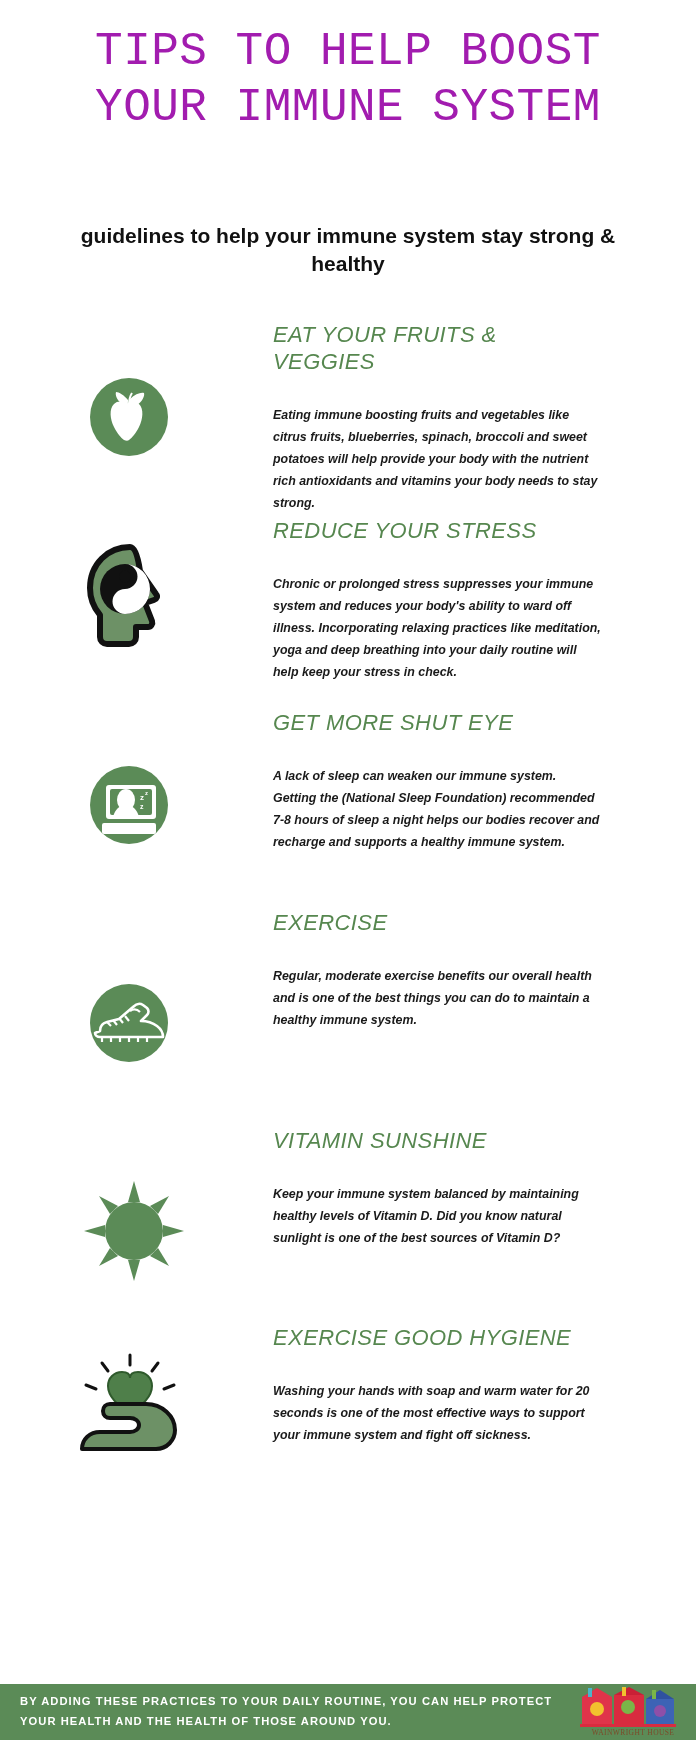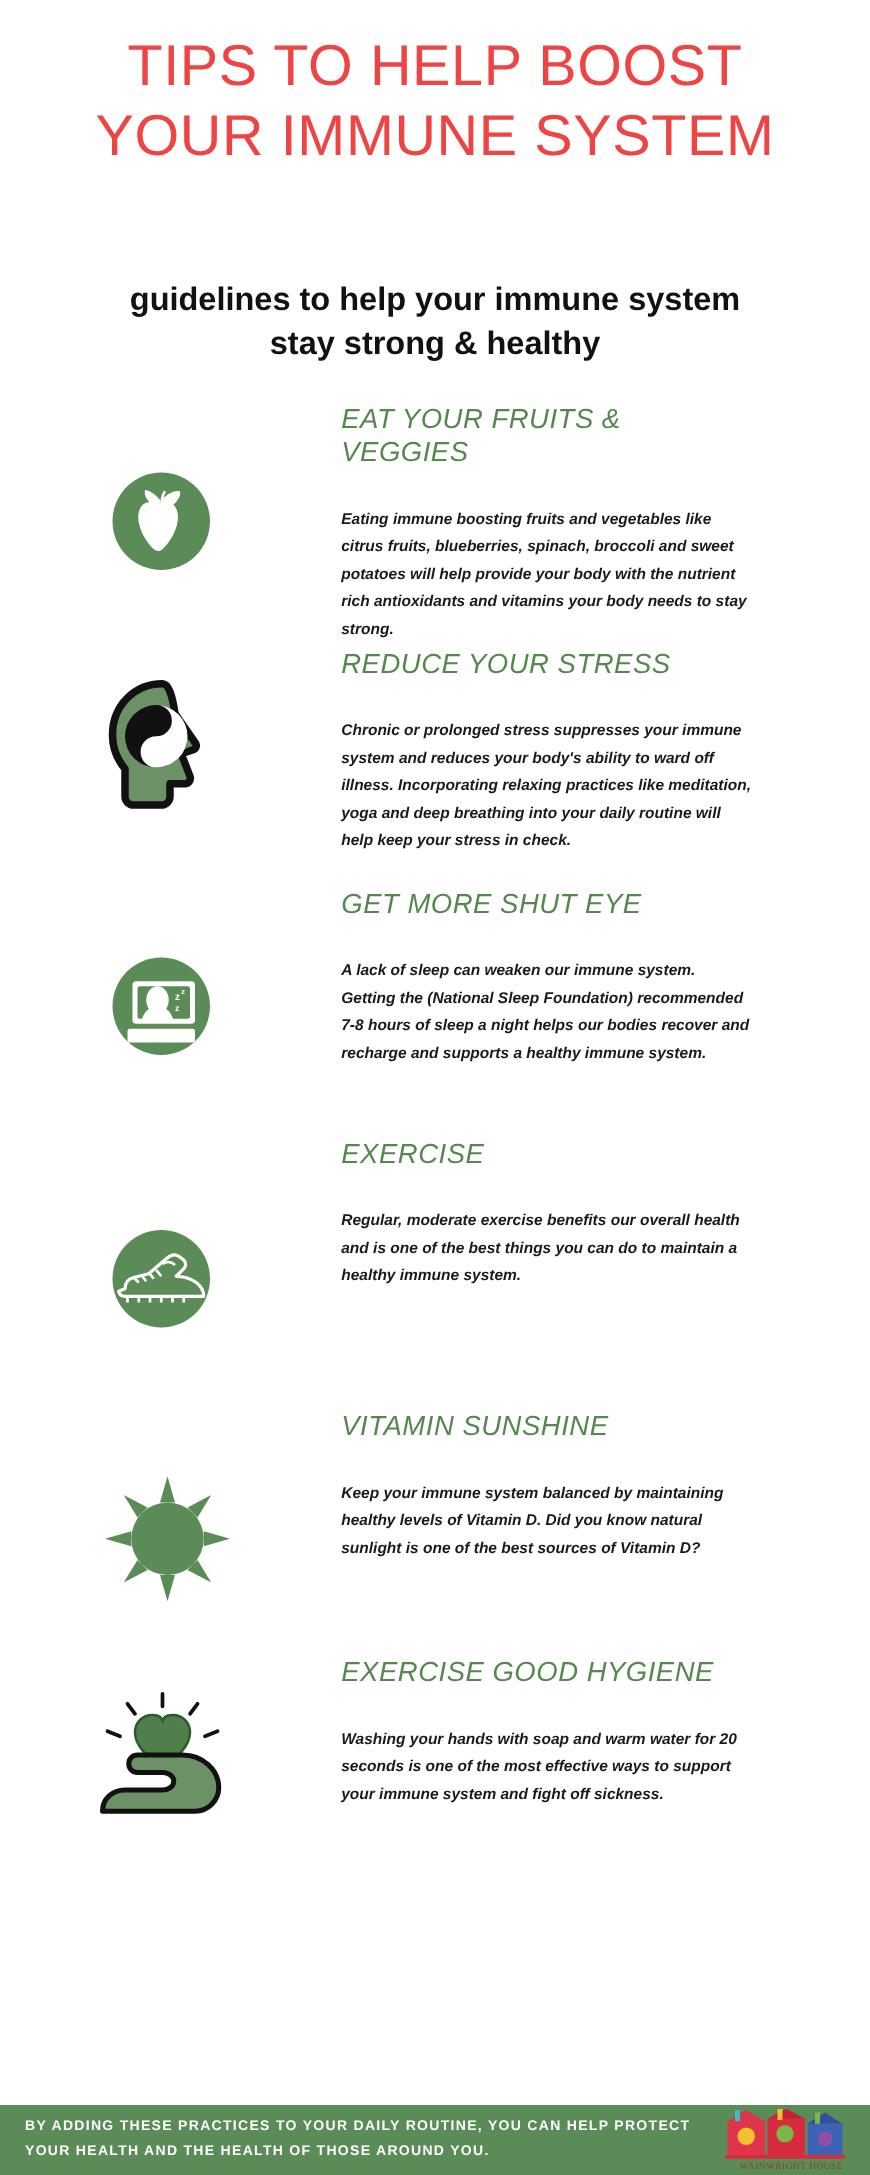--- a/index.html
+++ b/index.html
@@ -8,29 +8,29 @@
     background:#ffffff;
     font-family:"Liberation Sans", sans-serif;
     overflow:hidden;
   }
   .page { position:relative; width:696px; height:1740px; background:#fff; }
 
   
   .title {
     position:absolute; left:30px; top:24px; width:636px;
     text-align:center;
-    font-family:Liberation Sans, sans-serif;
+    font-family:Liberation Mono, monospace;
     font-size:46px; line-height:1.22; font-weight:400;
     letter-spacing:0.5px;
-    color:#ef4444;
+    color:#a21caf;
   }
   .subtitle {
     position:absolute; left:80px; top:222px; width:536px;
     text-align:center;
-    font-size:26px; line-height:1.35; font-weight:700;
+    font-size:21px; line-height:1.35; font-weight:700;
     color:#111111;
   }
 
   
   .section { position:absolute; left:0; width:696px; }
   .sec-icon {
     position:absolute; left:80px; top:0; width:100px; height:100px;
   }
   .sec-body { position:absolute; left:273px; width:330px;font-style:italic; }
   .sec-head {

